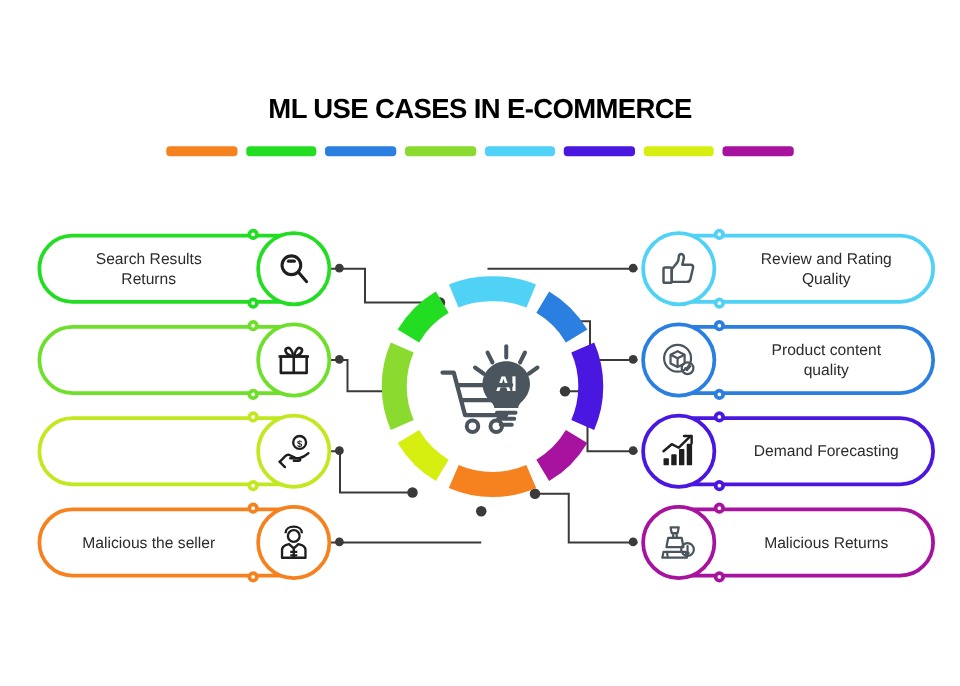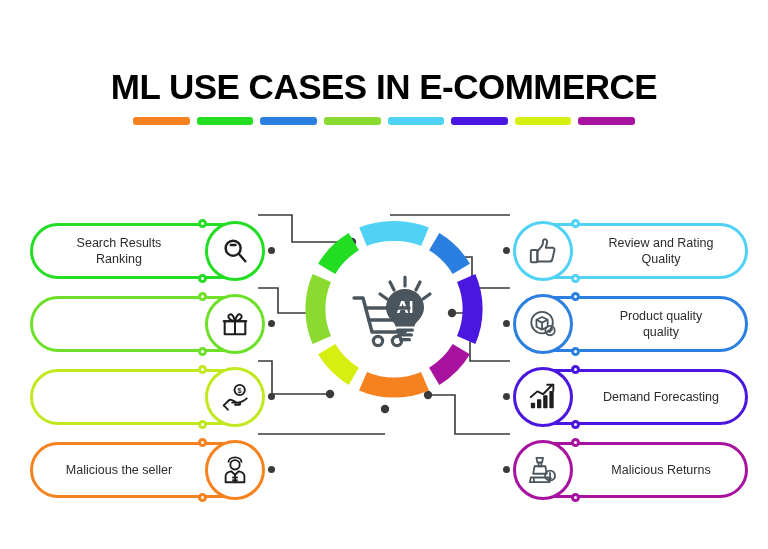--- a/index.html
+++ b/index.html
@@ -22,21 +22,21 @@
   #title-block {
     position: absolute;
     top: 66px;
     left: 0;
     width: 768px;
     text-align: center;
   }
   #page-title {
     font-family: "Liberation Sans", sans-serif;
     font-weight: bold;
-    font-size: 35px;
+    font-size: 22px;
     letter-spacing: -0.5px;
     color: #000000;
     line-height: 42px;
     white-space: nowrap;
   }
   #accent-bar {
     margin: 9px auto 0 auto;
     width: 502px;
     height: 8px;
     display: flex;
@@ -46,21 +46,20 @@
     flex: 1 1 0;
     height: 8px;
     border-radius: 3px;
   }
 
   
   .card {
     position: absolute;
     width: 232px;
     height: 68px;
-    margin-top: 36px;
   }
   .card .pill {
     position: absolute;
     top: 0;
     left: 0;
     width: 232px;
     height: 56px;
     box-sizing: border-box;
     border: 3px solid #000;
     border-radius: 28px;
@@ -266,21 +265,21 @@
         <circle cx="46" cy="66" r="4.6"></circle>
       </g>
     </svg>
   </div>
 
   <div class="card left" id="lcard0" style="left:30px; top:187px;">
     <div class="pill" style="border-color: rgb(34, 221, 34);"></div>
     <div class="label">
       <div>
         <div>Search Results</div>
-        <div>Ranking</div>
+        <div>Returns</div>
       </div>
     </div>
     <div class="iconwrap" style="border-color: rgb(34, 221, 34);">
       <svg viewBox="0 0 32 32" fill="none" stroke="#1e1e1e" stroke-width="2.6" stroke-linecap="round">
         <circle cx="14" cy="13" r="8"></circle>
         <line x1="20" y1="19" x2="27" y2="27"></line>
         <line x1="11.5" y1="9.5" x2="16.5" y2="9.5"></line>
       </svg>
     </div>
     <div class="jdot top" style="border-color: rgb(34, 221, 34);"></div>
@@ -361,21 +360,21 @@
     </div>
     <div class="jdot top" style="border-color: rgb(79, 210, 245);"></div>
     <div class="jdot bot" style="border-color: rgb(79, 210, 245);"></div>
     <div class="anchor" style="background: rgb(58, 58, 58);"></div>
   </div>
 
   <div class="card right" id="rcard1" style="left:516px; top:260px;">
     <div class="pill" style="border-color: rgb(43, 127, 224);"></div>
     <div class="label">
       <div>
-        <div>Product quality</div>
+        <div>Product content</div>
         <div>quality</div>
       </div>
     </div>
     <div class="iconwrap" style="border-color: rgb(43, 127, 224);">
       <svg viewBox="0 0 32 32" fill="none" stroke="#4a555e" stroke-width="1.9" stroke-linejoin="round">
         <circle cx="15" cy="14.5" r="11.5"></circle>
         <path d="M9 11.5 L15 8.5 L21 11.5 V19 L15 22 L9 19 Z"></path>
         <path d="M9 11.5 L15 14.5 L21 11.5"></path>
         <line x1="15" y1="14.5" x2="15" y2="22"></line>
         <circle cx="23.5" cy="23" r="5"></circle>

